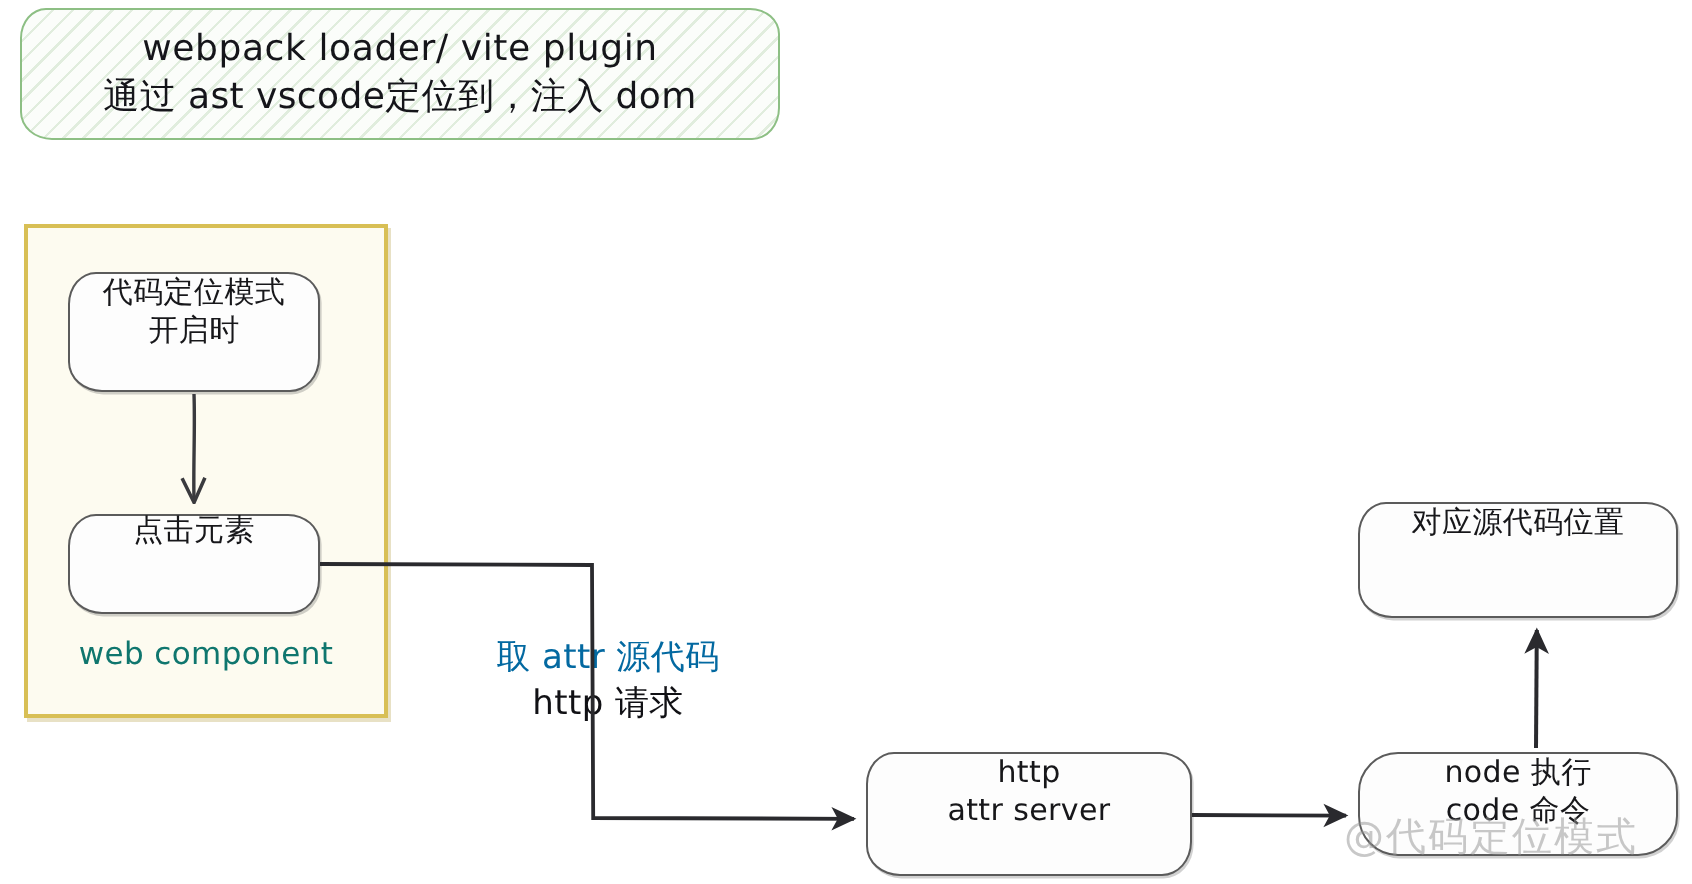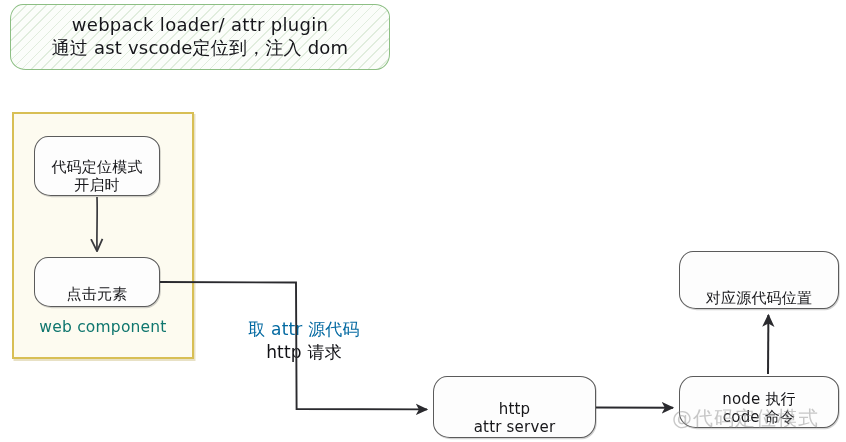--- a/index.html
+++ b/index.html
@@ -16,21 +16,21 @@
     font-family: "DejaVu Sans", "Liberation Sans", sans-serif;
   }
 
   
   .node {
     position: absolute;
     box-sizing: border-box;
     display: flex;
     flex-direction: column;
     align-items: center;
-    justify-content: flex-end;
+    justify-content: flex-start;
     text-align: center;
     background: #fdfdfd;
     border: 1.6px solid #5b5b5b;
     border-radius: 14px 16px 15px 17px / 16px 14px 17px 15px;
     color: #17171a;
     line-height: 1.24;
     letter-spacing: .2px;
     box-shadow: 0.8px 1.2px 0 rgba(90,90,90,.28);
   }
   .node .ln { display: block; white-space: nowrap; }
@@ -101,20 +101,21 @@
     color: #0f766e;
     letter-spacing: .2px;
   }
   #node-httpserver {
     left: 433px; top: 376px; width: 163px; height: 62px;
     font-size: 15px;
   }
   #node-nodeexec {
     left: 679px; top: 376px; width: 160px; height: 52px;
     font-size: 15px;
+    border-radius: 20px;
   }
   #node-vscode {
     left: 679px; top: 251px; width: 160px; height: 58px;
     font-size: 15px;
   }
 
   
   #edge-label {
     position: absolute;
     left: 224px;
@@ -158,21 +159,21 @@
     white-space: nowrap;
     user-select: none;
   }
 </style>
 </head>
 <body>
 
 <div id="stage">
 
   <div class="banner">
-    <span class="ln1">webpack loader/ attr plugin</span>
+    <span class="ln1">webpack loader/ vite plugin</span>
     <span class="ln2">通过 ast vscode定位到，注入 dom</span>
   </div>
 
   <div class="group-box"></div>
 
   <div class="node" id="node-mode">
     <span class="ln">代码定位模式</span>
     <span class="ln">开启时</span>
   </div>
 

